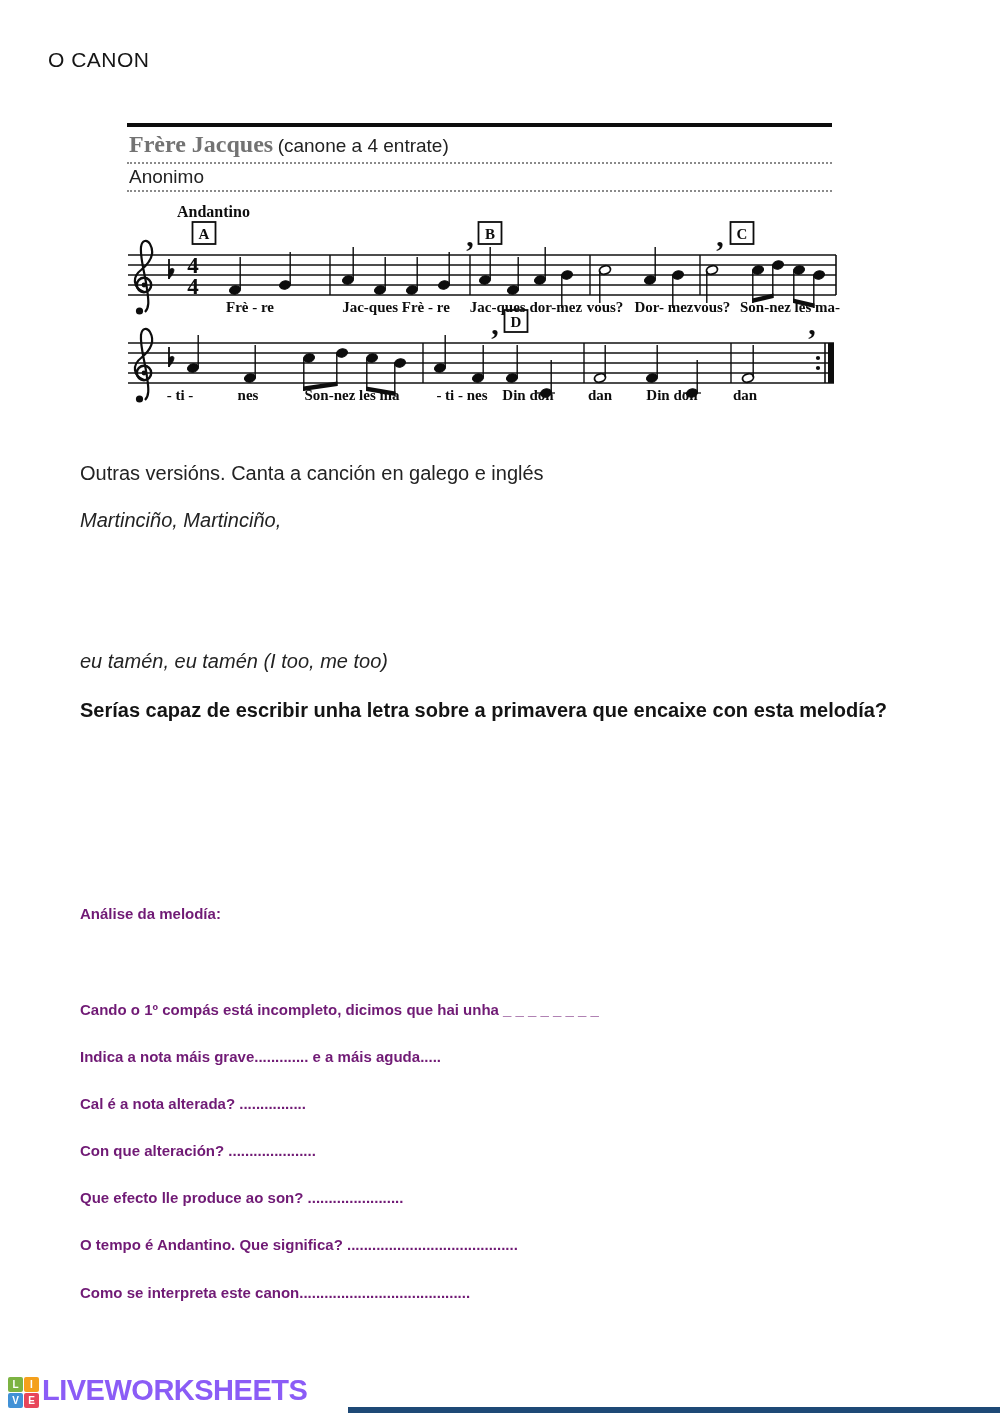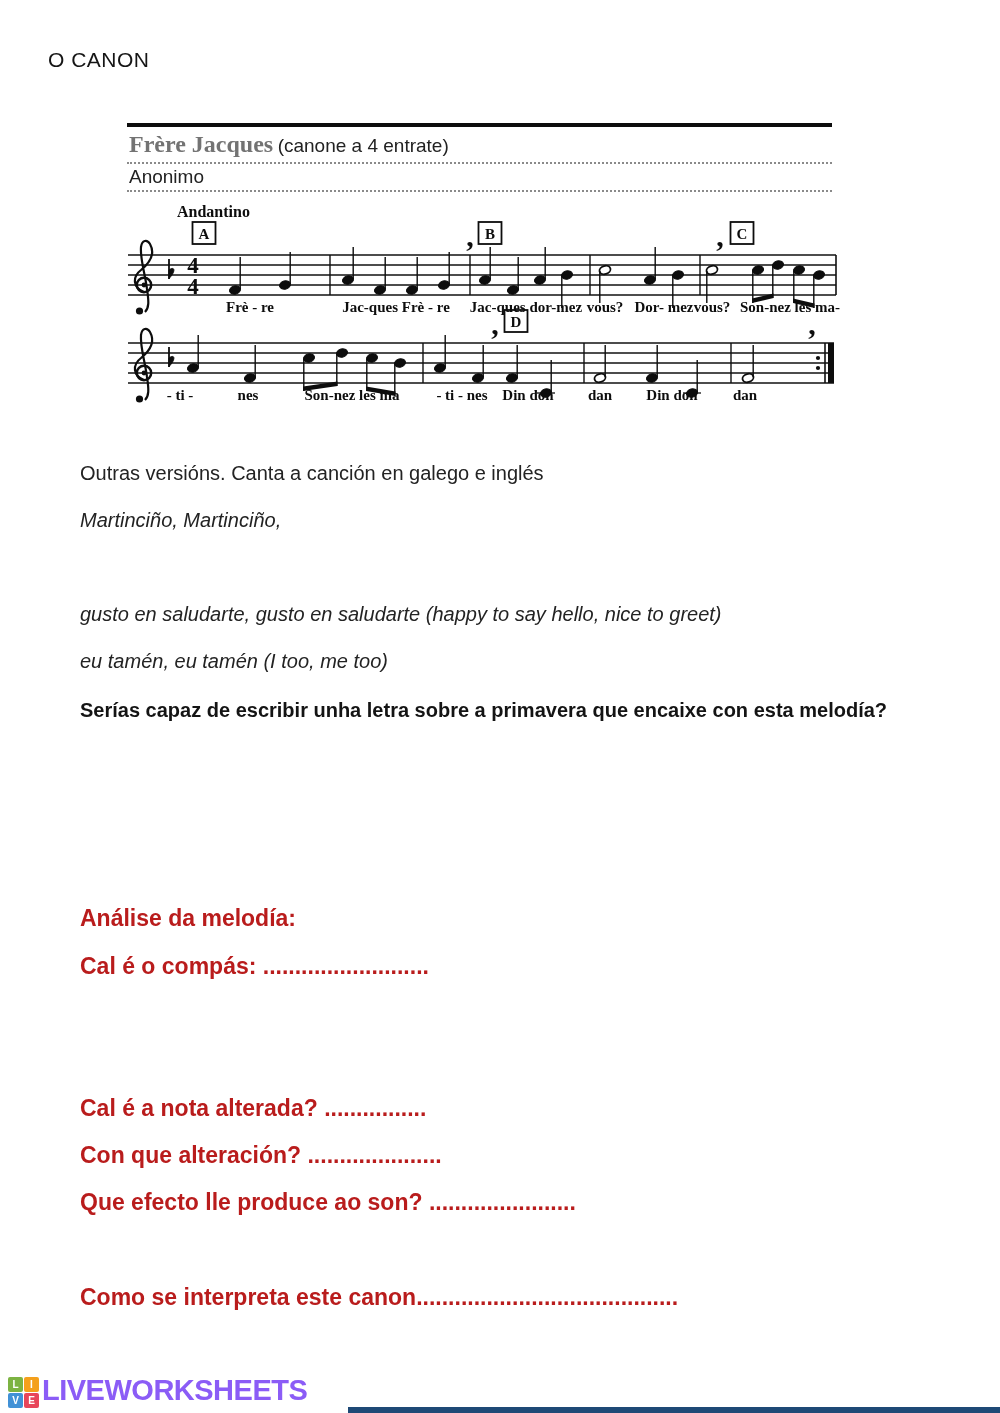--- a/index.html
+++ b/index.html
@@ -15,21 +15,21 @@
   .dotrule{left:127px;width:705px;height:0;border-bottom:2px dotted #8a8a8a;}
   .r1{top:162px;} .r2{top:190px;}
   .score-composer{left:129px;top:166px;font-size:19px;color:#222;}
   .score-tempo{left:177px;top:203px;font-family:"Liberation Serif",serif;font-weight:bold;font-size:16px;color:#0d0d0d;}
   svg#score-svg{left:0;top:0;position:absolute;}
   
   .para{left:80px;font-size:20px;color:#232323;white-space:nowrap;}
   .it{font-style:italic;}
   .boldq{left:80px;width:818px;font-size:20px;font-weight:bold;color:#141414;line-height:27px;white-space:normal;}
   
-  .blue{left:80px;font-size:23px;font-weight:bold;color:#b91c1c;white-space:nowrap;}
+  .blue{left:80px;font-size:15px;font-weight:bold;color:#701a75;white-space:nowrap;}
   
   .logo-grid{left:8px;top:1377px;width:31px;height:31px;display:grid;grid-template-columns:15px 15px;grid-template-rows:15px 15px;gap:1px;}
   .logo-sq{display:flex;align-items:center;justify-content:center;color:#fff;font-weight:bold;font-size:10px;border-radius:2px;font-family:"Liberation Sans",sans-serif;}
   .wordmark{left:42px;top:1374px;font-size:29px;font-weight:bold;letter-spacing:-0.5px;color:#1d5b97;}
   .bottom-strip{left:348px;top:1407px;width:652px;height:6px;background:#1e4976;}
 </style>
 </head>
 <body>
 
 <div class="page">
@@ -181,29 +181,30 @@
         <text x="462" y="400" text-anchor="middle" font-family="&quot;Liberation Serif&quot;,serif" font-weight="bold" font-size="15" fill="#0d0d0d">- ti - nes</text>
         <text x="528" y="400" text-anchor="middle" font-family="&quot;Liberation Serif&quot;,serif" font-weight="bold" font-size="15" fill="#0d0d0d">Din don</text>
         <text x="600" y="400" text-anchor="middle" font-family="&quot;Liberation Serif&quot;,serif" font-weight="bold" font-size="15" fill="#0d0d0d">dan</text>
         <text x="672" y="400" text-anchor="middle" font-family="&quot;Liberation Serif&quot;,serif" font-weight="bold" font-size="15" fill="#0d0d0d">Din don</text>
         <text x="745" y="400" text-anchor="middle" font-family="&quot;Liberation Serif&quot;,serif" font-weight="bold" font-size="15" fill="#0d0d0d">dan</text>
       </g>
     </svg>
 
   <div class="abs para" style="top:462px">Outras versións. Canta a canción en galego e inglés</div>
   <div class="abs para it" style="top:509px">Martinciño, Martinciño,</div>
-  <div class="abs para it" style="top:603px">gusto en saludarte, gusto en saludarte (happy to say hello, nice to greet)</div>
   <div class="abs para it" style="top:650px">eu tamén, eu tamén (I too, me too)</div>
   <div class="abs boldq" style="top:697px">Serías capaz de escribir unha letra sobre a primavera que encaixe con esta melodía?</div>
 
   <div class="abs blue" style="top:905px">Análise da melodía:</div>
-  <div class="abs blue" style="top:953px">Cal é o compás: ..........................</div>
+  <div class="abs blue" style="top:1001px">Cando o 1º compás está incompleto, dicimos que hai unha _ _ _ _ _ _ _ _</div>
+  <div class="abs blue" style="top:1048px">Indica a nota máis grave............. e a máis aguda.....</div>
   <div class="abs blue" style="top:1095px">Cal é a nota alterada? ................</div>
   <div class="abs blue" style="top:1142px">Con que alteración? .....................</div>
   <div class="abs blue" style="top:1189px">Que efecto lle produce ao son? .......................</div>
+  <div class="abs blue" style="top:1236px">O tempo é Andantino. Que significa? .........................................</div>
   <div class="abs blue" style="top:1284px">Como  se interpreta este canon.........................................</div>
 
   <div class="abs logo-grid">
     <div class="logo-sq" id="sq0" style="background: rgb(124, 179, 66);">L</div>
     <div class="logo-sq" id="sq1" style="background: rgb(244, 160, 28);">I</div>
     <div class="logo-sq" id="sq2" style="background: rgb(65, 145, 214);">V</div>
     <div class="logo-sq" id="sq3" style="background: rgb(232, 70, 90);">E</div>
   </div>
   <div class="abs wordmark" style="color: #8b5cf6;">LIVEWORKSHEETS</div>
   <div class="abs bottom-strip" style="background: rgb(30, 73, 118);"></div>

